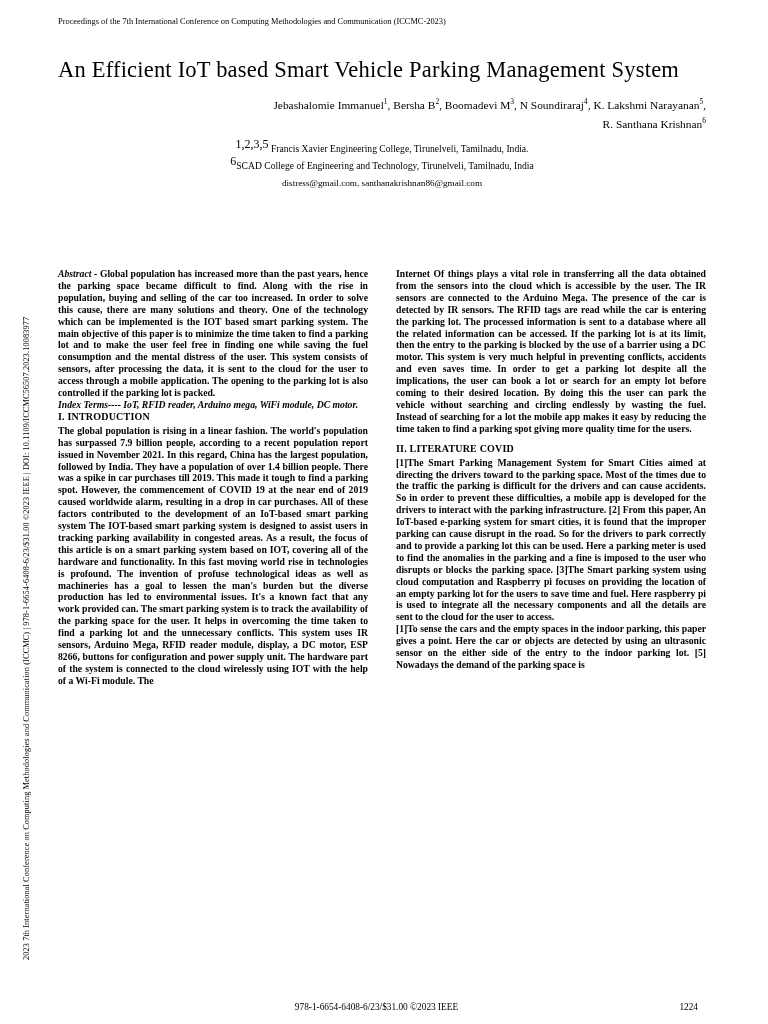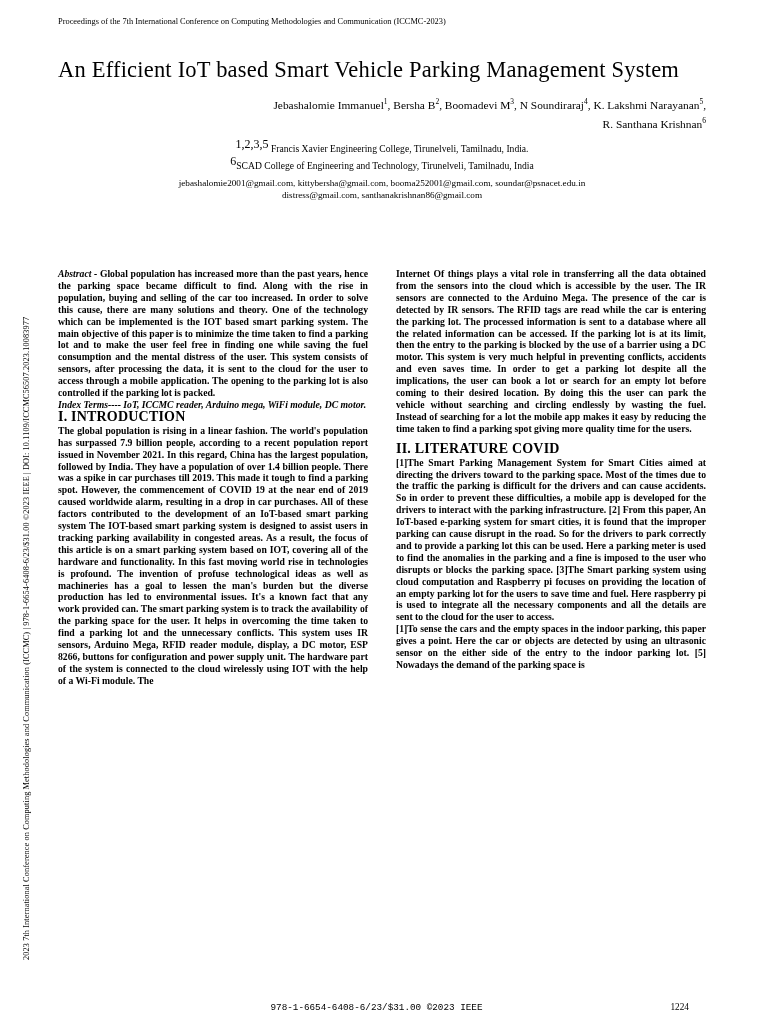--- a/index.html
+++ b/index.html
@@ -108,21 +108,21 @@
     margin-bottom: 10px;
   }
   .abstract i { font-weight: bold; font-style: italic; }
   .indexterms {
     font-weight: bold;
     font-style: italic;
     text-align: justify;
     margin-bottom: 11px;
   }
   .sec-head {
-    font-size: 14px;
+    font-size: 10px;
     font-weight: bold;
     margin: 0 0 2px 0;
     letter-spacing: 0.2px;
   }
   .body-p {
     text-align: justify;
     margin-bottom: 0;
     font-weight: bold;
   }
   .body-p + .body-p { margin-top: 0px; }
@@ -130,25 +130,24 @@
     position: absolute;
     bottom: 22px;
     left: 0;
     width: 648px;
     font-size: 9.3px;
   }
   .footer .center {
     position: absolute;
     left: 0; right: 11px;
     text-align: center;
-    font-family: Liberation Mono, monospace;
   }
   .footer .right {
     position: absolute;
-    right: 17px;
+    right: 8px;
     text-align: center;
     margin-left: 44px;
   }
   .spacer-8 { height: 8px; }
 </style>
 </head>
 <body>
 
 <div class="page">
 
@@ -168,30 +167,29 @@
       <div>Jebashalomie Immanuel<sup>1</sup>, Bersha B<sup>2</sup>, Boomadevi M<sup>3</sup>, N Soundiraraj<sup>4</sup>, K. Lakshmi Narayanan<sup>5</sup>,</div>
       <div>R. Santhana Krishnan<sup>6</sup></div>
     </div>
 
     <div class="affil">
       <div><sup>1,2,3,5</sup> Francis Xavier Engineering College, Tirunelveli, Tamilnadu, India.</div>
       <div><sup>6</sup>SCAD College of Engineering and Technology, Tirunelveli, Tamilnadu, India</div>
     </div>
 
     <div class="emails">
-      <div>jebashalomie2001@gmail.com,  kittybersha@gmail.com, booma252001@gmail.com,  soundar@psnacet.edu.in</div>
       <div>distress@gmail.com, santhanakrishnan86@gmail.com</div>
     </div>
 
     <div class="cols">
 
       <div class="col">
         <p class="abstract"><i>Abstract -</i><span> Global population has increased more than the past years, hence the parking space became difficult to find. Along with the rise in population, buying and selling of the car too increased. In order to solve this cause, there are many solutions and theory. One of the technology which can be implemented is the IOT based smart parking system. The main objective of this paper is to minimize the time taken to find a parking lot and to make the user feel free in finding one while saving the fuel consumption and the mental distress of the user. This system consists of sensors, after processing the data, it is sent to the cloud for the user to access through a mobile application. The opening to the parking lot is also controlled if the parking lot is packed.</span></p>
 
-        <p class="indexterms">Index Terms---- IoT, ICCMC reader, Arduino mega, WiFi module, DC motor.</p>
+        <p class="indexterms">Index Terms---- IoT, RFID reader, Arduino mega, WiFi module, DC motor.</p>
 
         <div class="sec-head">I. INTRODUCTION</div>
         <p class="body-p">The global population is rising in a linear fashion. The world's population has surpassed 7.9 billion people, according to a recent population report issued in November 2021. In this regard, China has the largest population, followed by India. They have a population of over 1.4 billion people. There was a spike in car purchases till 2019. This made it tough to find a parking spot. However, the commencement of COVID 19 at the near end of 2019 caused worldwide alarm, resulting in a drop in car purchases. All of these factors contributed to the development of an IoT-based smart parking system The IOT-based smart parking system is designed to assist users in tracking parking availability in congested areas. As a result, the focus of this article is on a smart parking system based on IOT, covering all of the hardware and functionality. In this fast moving world rise in technologies is profound. The invention of profuse technological ideas as well as machineries has a goal to lessen the man's burden but the diverse production has led to environmental issues. It's a known fact that any work provided can. The smart parking system is to track the availability of the parking space for the user. It helps in overcoming the time taken to find a parking lot and the unnecessary conflicts. This system uses IR sensors, Arduino Mega, RFID reader module, display, a DC motor, ESP 8266, buttons for configuration and power supply unit. The hardware part of the system is connected to the cloud wirelessly using IOT with the help of a Wi-Fi module. The</p>
       </div>
 
       <div class="col">
         <p class="body-p">Internet Of things plays a vital role in transferring all the data obtained from the sensors into the cloud which is accessible by the user. The IR sensors are connected to the Arduino Mega. The presence of the car is detected by IR sensors. The RFID tags are read while the car is entering the parking lot. The processed information is sent to a database where all the related information can be accessed. If the parking lot is at its limit, then the entry to the parking is blocked by the use of a barrier using a DC motor. This system is very much helpful in preventing conflicts, accidents and even saves time. In order to get a parking lot despite all the implications, the user can book a lot or search for an empty lot before coming to their desired location. By doing this the user can park the vehicle without searching and circling endlessly by wasting the fuel. Instead of searching for a lot the mobile app makes it easy by reducing the time taken to find a parking spot giving more quality time for the users.</p>
         <div class="spacer-8"></div>
         <div class="sec-head">II. LITERATURE  COVID</div>
         <p class="body-p">[1]The Smart Parking Management System for Smart Cities aimed at directing the drivers toward to the parking space. Most of the times due to the traffic the parking is difficult for the drivers and can cause accidents. So in order to prevent these difficulties, a mobile app is developed for the drivers to interact with the parking infrastructure. [2] From this paper, An IoT-based e-parking system for smart cities, it is found that the improper parking can cause disrupt in the road. So for the drivers to park correctly and to provide a parking lot this can be used. Here a parking meter is used to find the anomalies in the parking and a fine is imposed to the user who disrupts or blocks the parking space. [3]The Smart parking system using cloud computation and Raspberry pi focuses on providing the location of an empty parking lot for the users to save time and fuel. Here raspberry pi is used to integrate all the necessary components and all the details are sent to the cloud for the user to access.</p>

